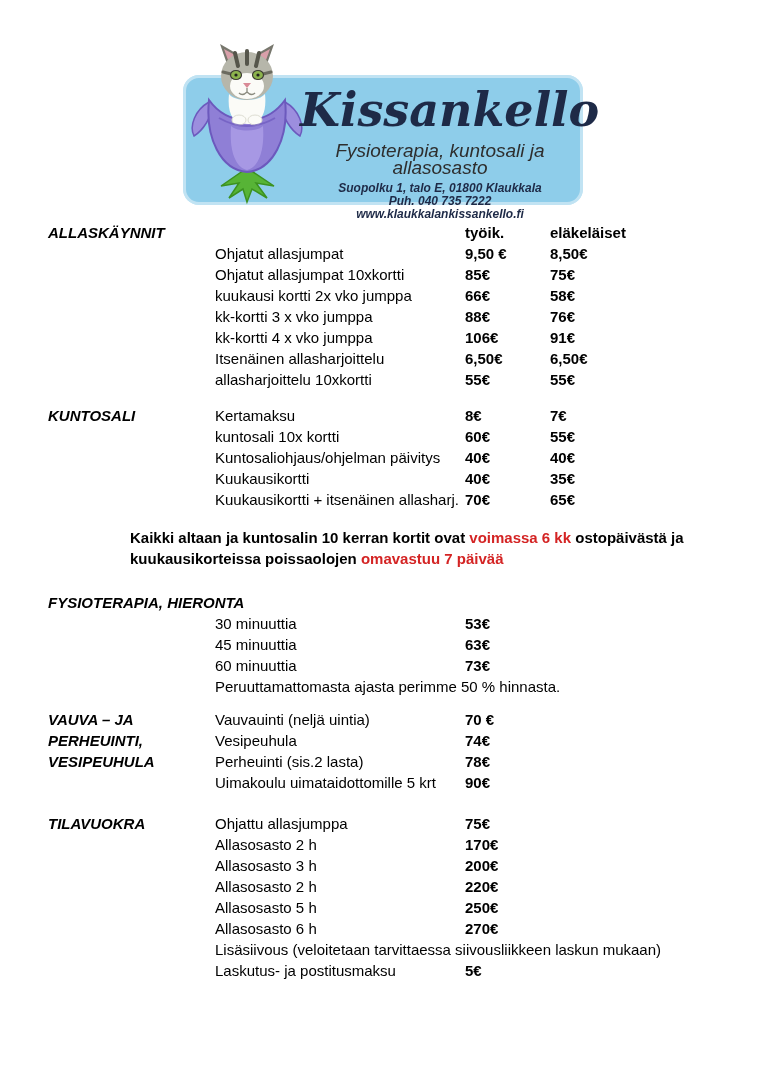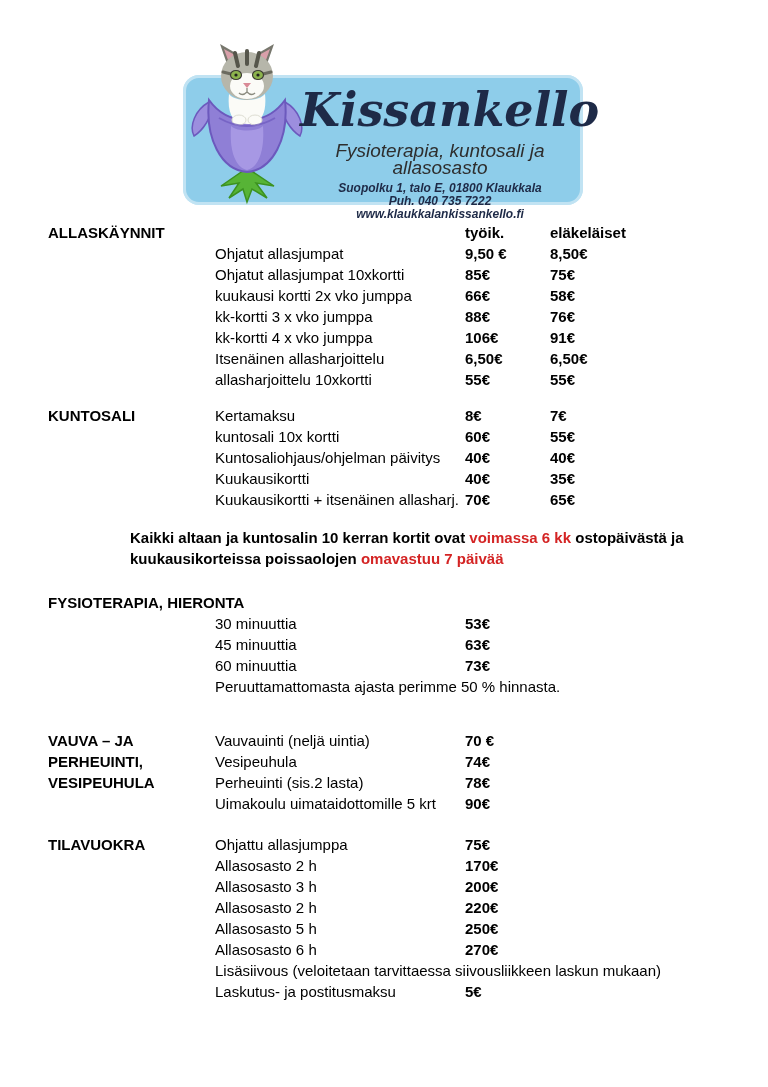--- a/index.html
+++ b/index.html
@@ -30,25 +30,25 @@
   .title {
     margin-top:24px; text-align:center;
     font-size:21px; line-height:24px; font-weight:700; letter-spacing:0.3px;
   }
 
   
   .section { }
   .sec-0 { margin-top:20px; }
   .sec-1 { margin-top:15px; }
   .sec-2 { margin-top:23px; }
-  .sec-3 { margin-top:33px; }
+  .sec-3 { margin-top:12px; }
   .sec-4 { margin-top:20px; }
   .row { display:grid; grid-template-columns:167px 250px 85px auto; padding-left:48px; line-height:21px; }
   .cell { white-space:nowrap; }
-  .c0 { font-weight:700; }
+  .c0 { font-weight:700;font-style:italic; }
   .c2, .c3 { font-weight:700; }
 
   
   .note {
     margin:17px 0 0 130px; width:608px;
     font-weight:700; line-height:21px;
   }
   .note .red { color:#d42424; }
 </style>
 </head>

